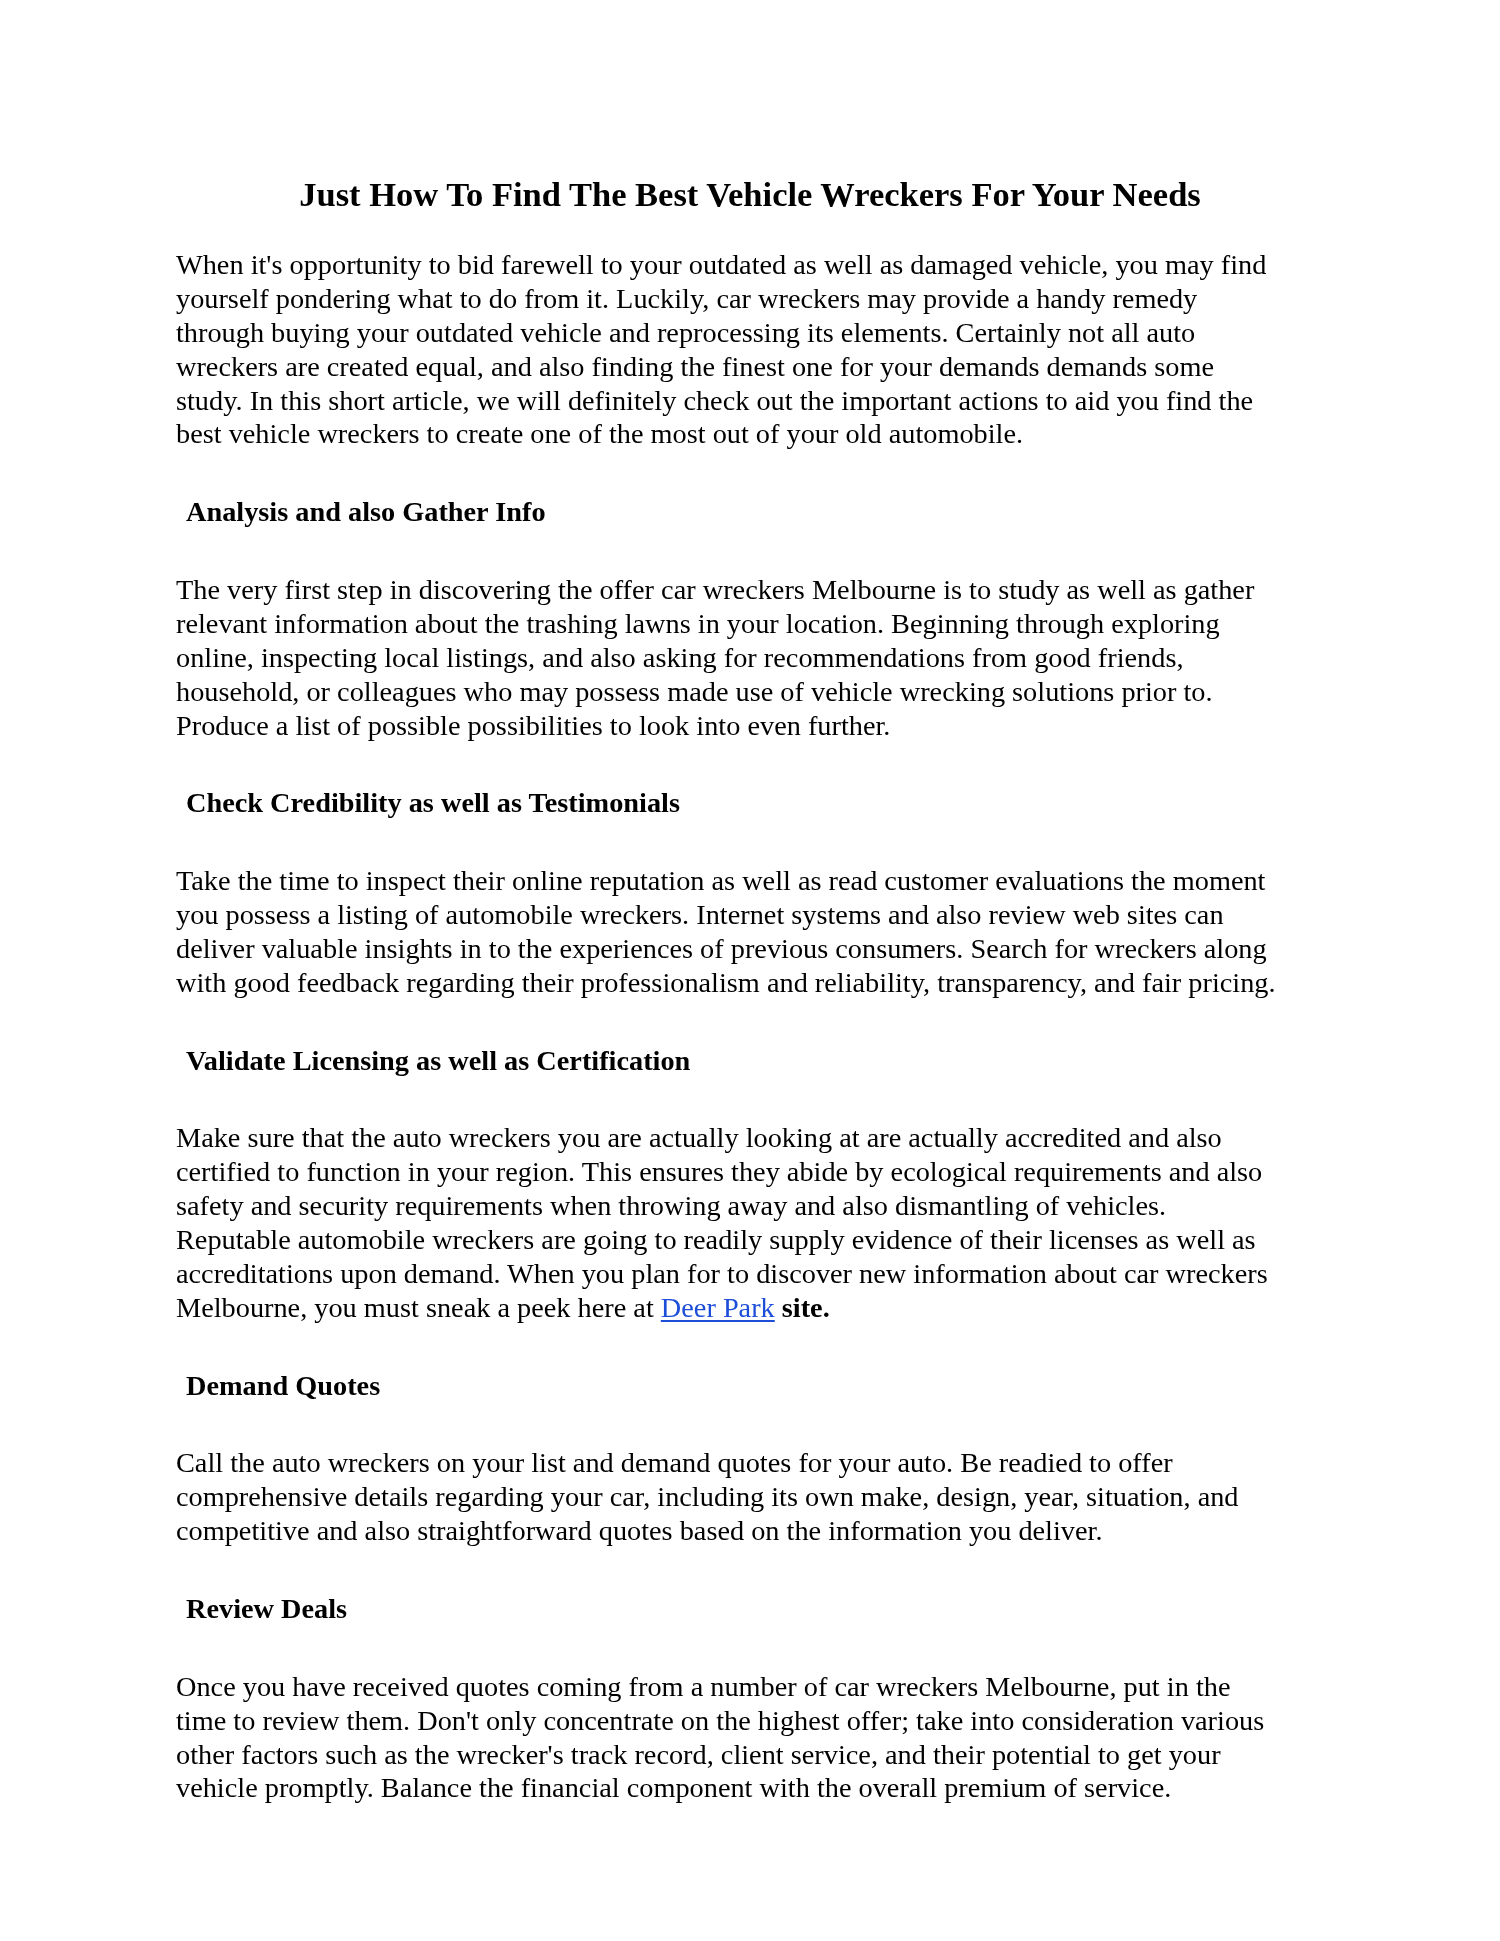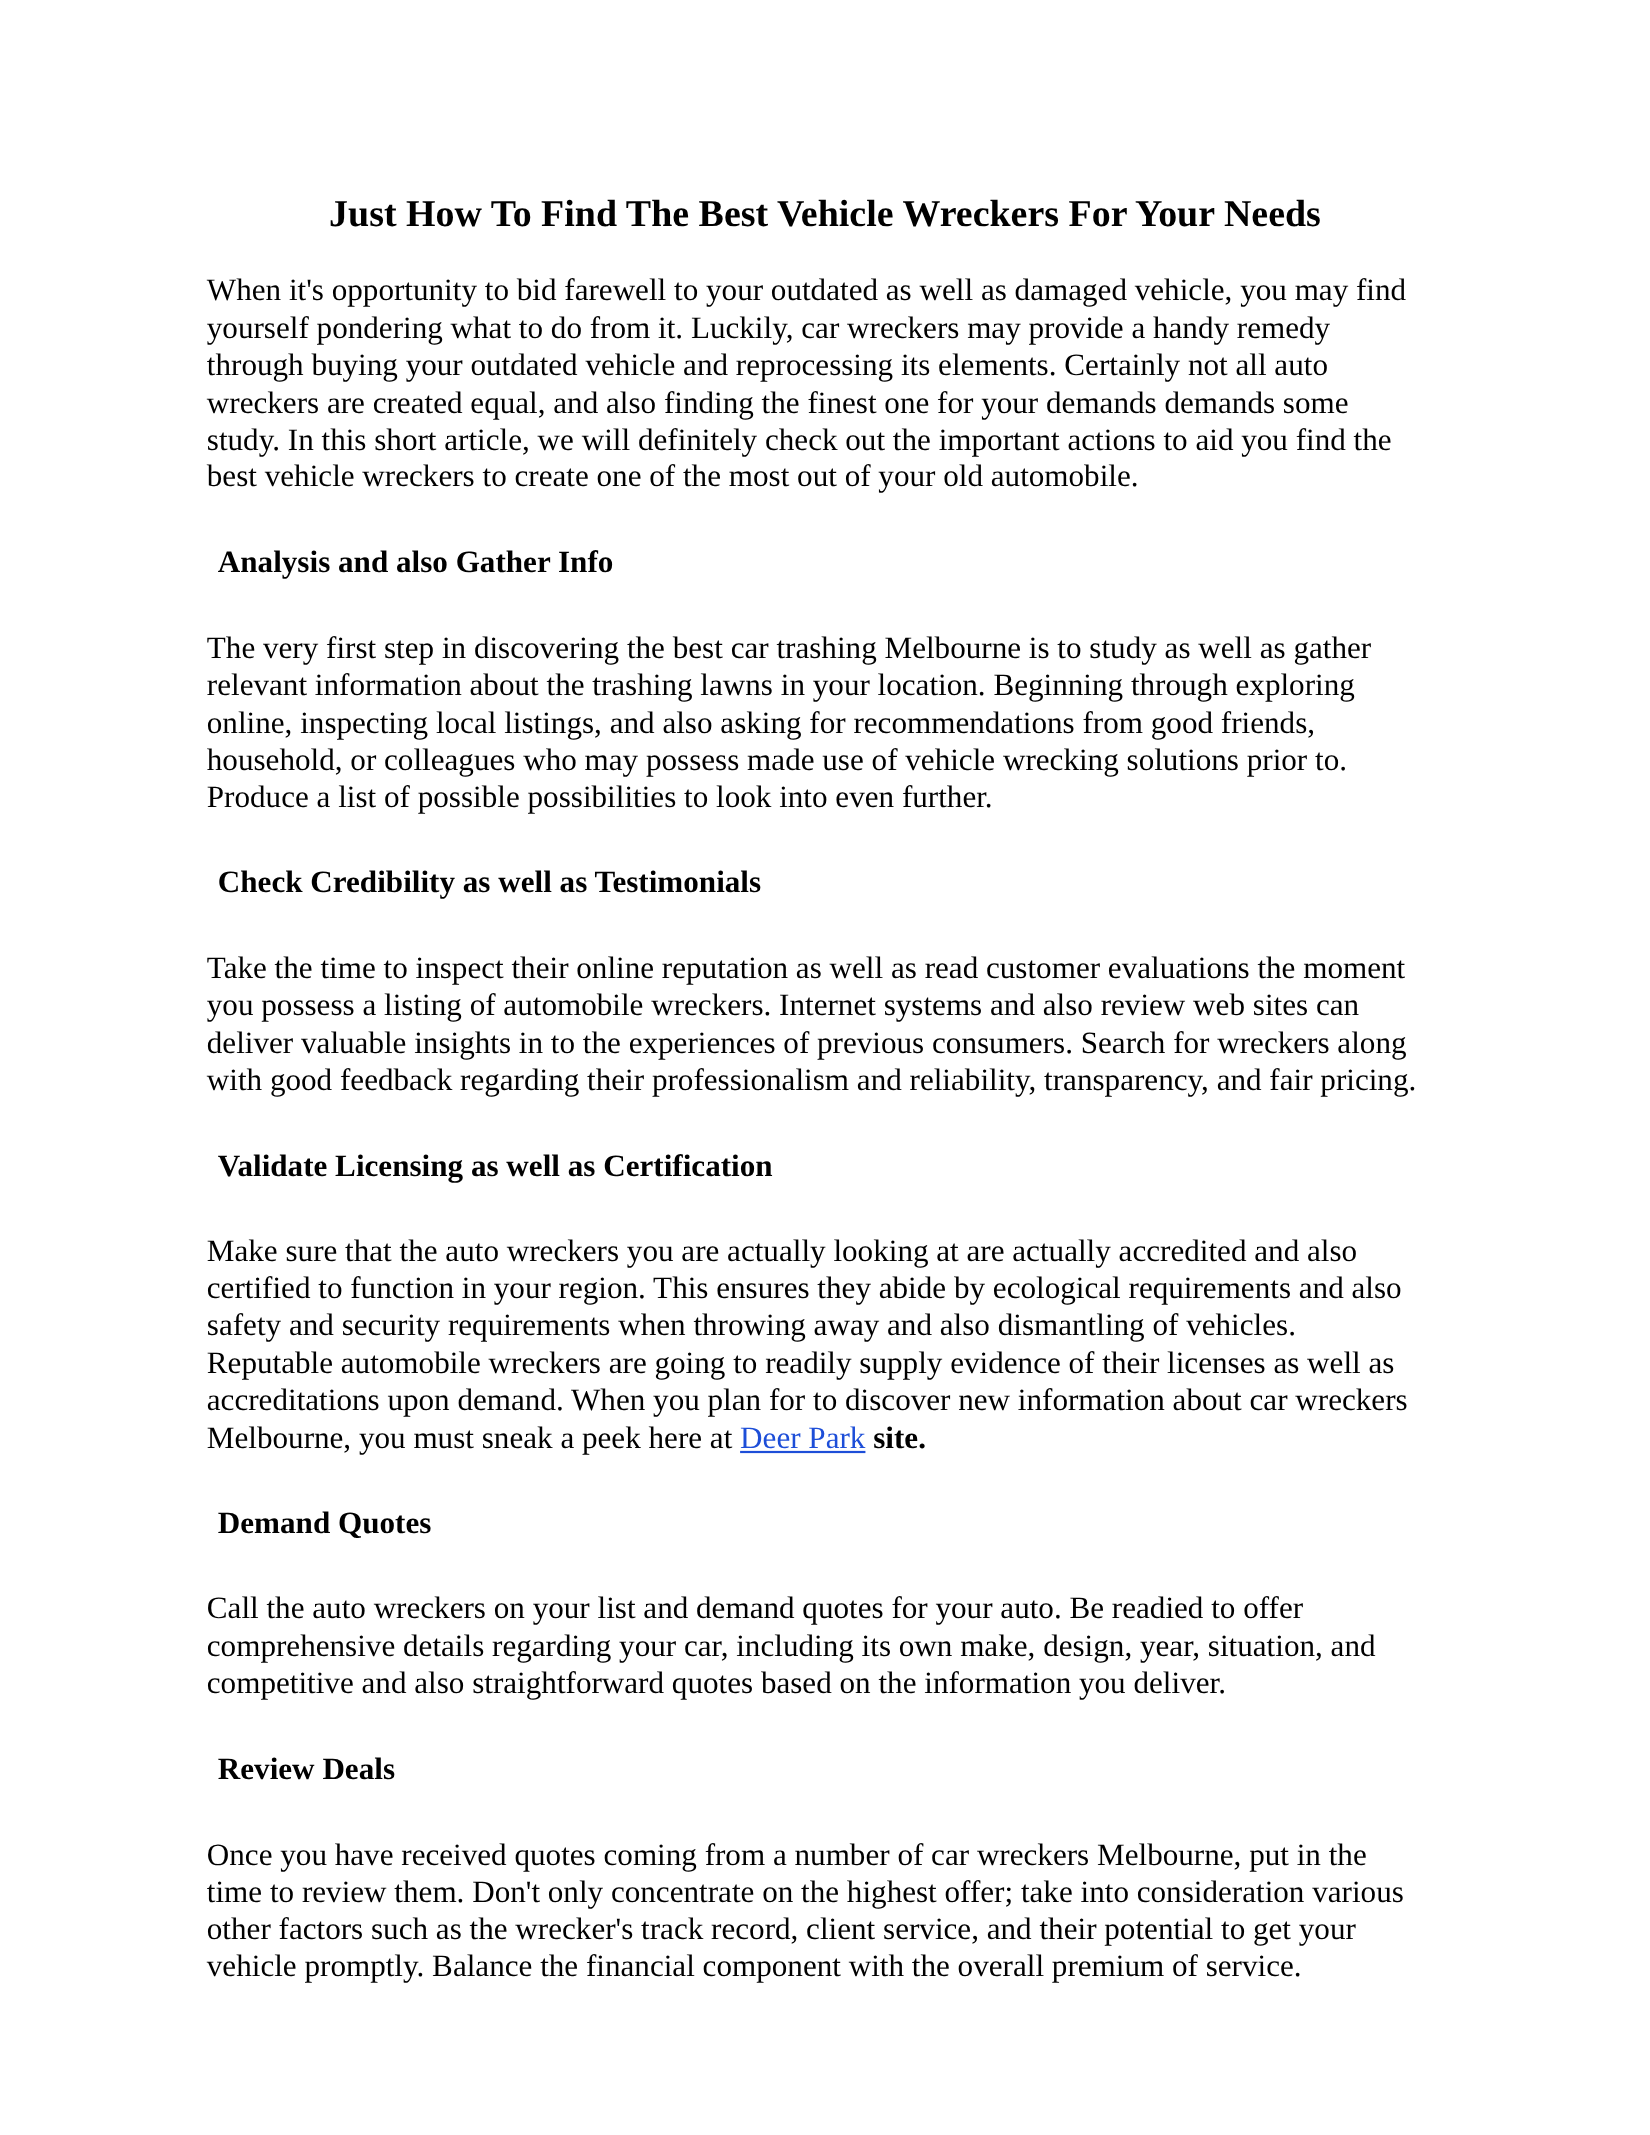--- a/index.html
+++ b/index.html
@@ -6,21 +6,21 @@
   body { width: 1500px; height: 1941px; position: relative; overflow: hidden; }
   .page { position: absolute; left: 0; top: 0; width: 1500px; height: 1941px; background: #ffffff; }
   .title {
     position: absolute; left: 0; width: 1500px; top: 174px;
     text-align: center;
     font-family: "Liberation Serif", serif; font-weight: bold;
     font-size: 34.5px; line-height: 40px; color: #000;
     white-space: nowrap; margin: 0;
   }
   .content {
-    position: absolute; left: 188px; top: 248px; width: 1200px;
+    position: absolute; left: 176px; top: 248px; width: 1200px;
     font-family: "Liberation Serif", serif; font-size: 28.3px; line-height: 33.9px; color: #000;
   }
   .line { display: block; height: 33.9px; white-space: nowrap; }
   .blank { display: block; height: 33.9px; }
   .heading { display: block; height: 33.9px; font-weight: bold; white-space: nowrap; margin: 10px; font-size: 28.3px; }
   a.link { color: #0000ff; text-decoration: underline; text-decoration-thickness: 1.5px; text-underline-offset: 3px; }
 </style>
 </head>
 <body>
 
@@ -35,21 +35,21 @@
       <span class="line">through buying your outdated vehicle and reprocessing its elements. Certainly not all auto</span>
       <span class="line">wreckers are created equal, and also finding the finest one for your demands demands some</span>
       <span class="line">study. In this short article, we will definitely check out the important actions to aid you find the</span>
       <span class="line">best vehicle wreckers to create one of the most out of your old automobile.</span>
     </div>
     <span class="blank"></span>
 
     <h2 class="heading">Analysis and also Gather Info</h2>
     <span class="blank"></span>
     <div>
-      <span class="line">The very first step in discovering the best car trashing Melbourne is to study as well as gather</span>
+      <span class="line">The very first step in discovering the offer car wreckers Melbourne is to study as well as gather</span>
       <span class="line">relevant information about the trashing lawns in your location. Beginning through exploring</span>
       <span class="line">online, inspecting local listings, and also asking for recommendations from good friends,</span>
       <span class="line">household, or colleagues who may possess made use of vehicle wrecking solutions prior to.</span>
       <span class="line">Produce a list of possible possibilities to look into even further.</span>
     </div>
     <span class="blank"></span>
 
     <h2 class="heading">Check Credibility as well as Testimonials</h2>
     <span class="blank"></span>
     <div>

